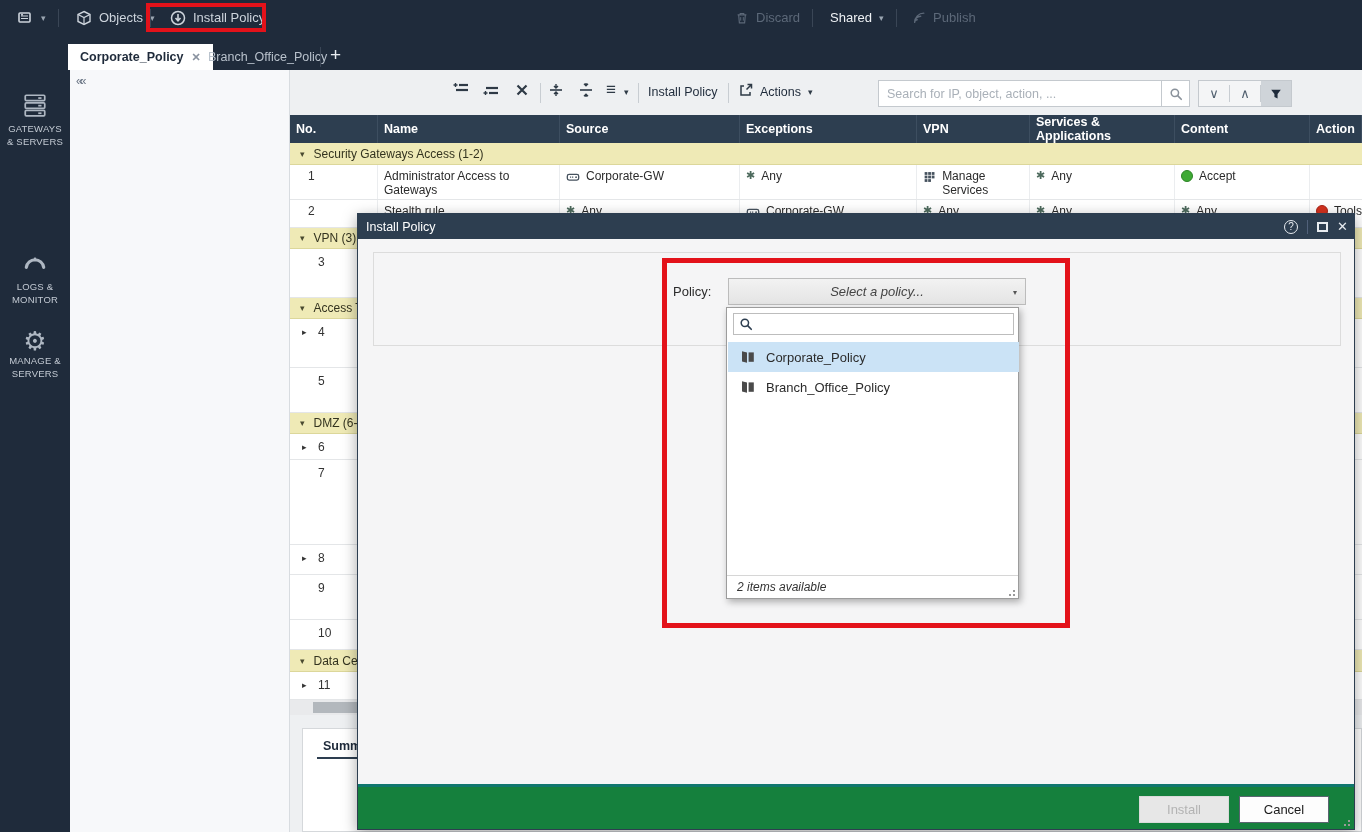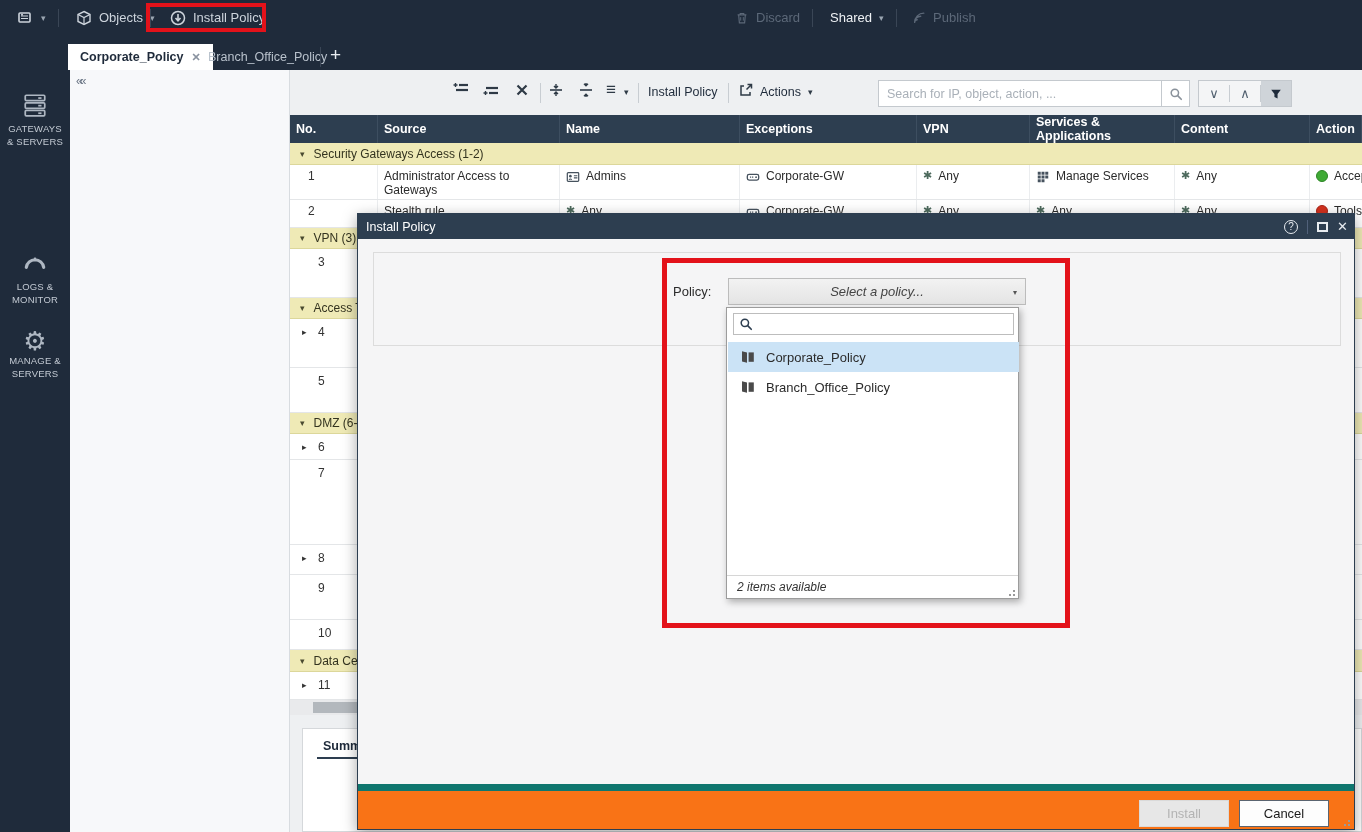--- a/index.html
+++ b/index.html
@@ -99,21 +99,21 @@
   .dd-search input { border:none; outline:none; flex:1; font-size:12px; margin-left:5px; }
   .dd-list { position:absolute; left:1px; top:34px; width:291px; }
   .dd-item { height:30px; display:flex; align-items:center; gap:10px; padding-left:12px; font-size:13px; color:#2b2b2b; cursor:pointer; }
   .dd-item.sel { background:#cbe3f6; }
   .dd-item .tree-ic { color:#4a4a4a; }
   .dd-footer { position:absolute; left:0; bottom:0; width:100%; height:23px; border-top:1px solid #d6d6d6; font-size:12px; font-style:italic; color:#333; display:flex; align-items:center; padding-left:10px; }
   .grip { position:absolute; right:2px; bottom:2px; width:8px; height:8px; background:
     radial-gradient(circle at 2px 7px,#9a9a9a 1px,transparent 1.2px),
     radial-gradient(circle at 6px 7px,#9a9a9a 1px,transparent 1.2px),
     radial-gradient(circle at 6px 3px,#9a9a9a 1px,transparent 1.2px); }
-  .modal-footer { position:absolute; left:0; bottom:0; width:100%; height:45px; background:#f97316; border-top:7px solid #0f766e; }
+  .modal-footer { position:absolute; left:0; bottom:0; width:100%; height:45px; background:#15803d; border-top:3px solid #0f766e; }
   .btn { position:absolute; top:9px; width:90px; height:27px; font-size:13px; display:flex; align-items:center; justify-content:center; cursor:pointer; }
   .btn.disabled { background:#e7e7e7; color:#b3b3b3; border:1px solid #dadada; cursor:default; }
   .btn.normal { background:#fdfdfd; color:#1a1a1a; border:1px solid #5a6470; }
 </style>
 </head>
 <body>
 
 <svg width="0" height="0" style="position:absolute">
   <defs>
     <symbol id="sym-app" viewBox="0 0 16 16">
@@ -454,43 +454,37 @@
     <span class="ng-btn pressed">
         <svg class="ic ic14">
           <use href="#sym-funnel"></use>
         </svg>
       </span>
   </div>
 </div>
 
 <div class="abs thead">
   <div>No.</div>
+  <div>Name</div>
   <div>Source</div>
-  <div>Name</div>
   <div>Exceptions</div>
   <div>VPN</div>
   <div>Services &amp; Applications</div>
   <div>Content</div>
   <div>Action</div>
 </div>
 
 <div class="abs sec-row" style="left:290px;top:143px;width:1072px;height:22px">
   <span class="tree-caret">▾</span>
   <span>Security Gateways Access (1-2)</span>
 </div>
 
 <div class="abs rb-row" style="left:290px;top:165px;width:1072px;height:35px">
   <div class="no-cell">1</div>
   <div>Administrator Access to Gateways</div>
-  <div>
-      <svg class="ic ic14 cell-ic">
-        <use href="#sym-admins"></use>
-      </svg>
-      <span>Admins</span>
-    </div>
   <div>
       <svg class="ic ic14 cell-ic">
         <use href="#sym-gateway"></use>
       </svg>
       <span>Corporate-GW</span>
     </div>
   <div>
       <span class="ast">✱</span>
       <span>Any</span>
     </div>

